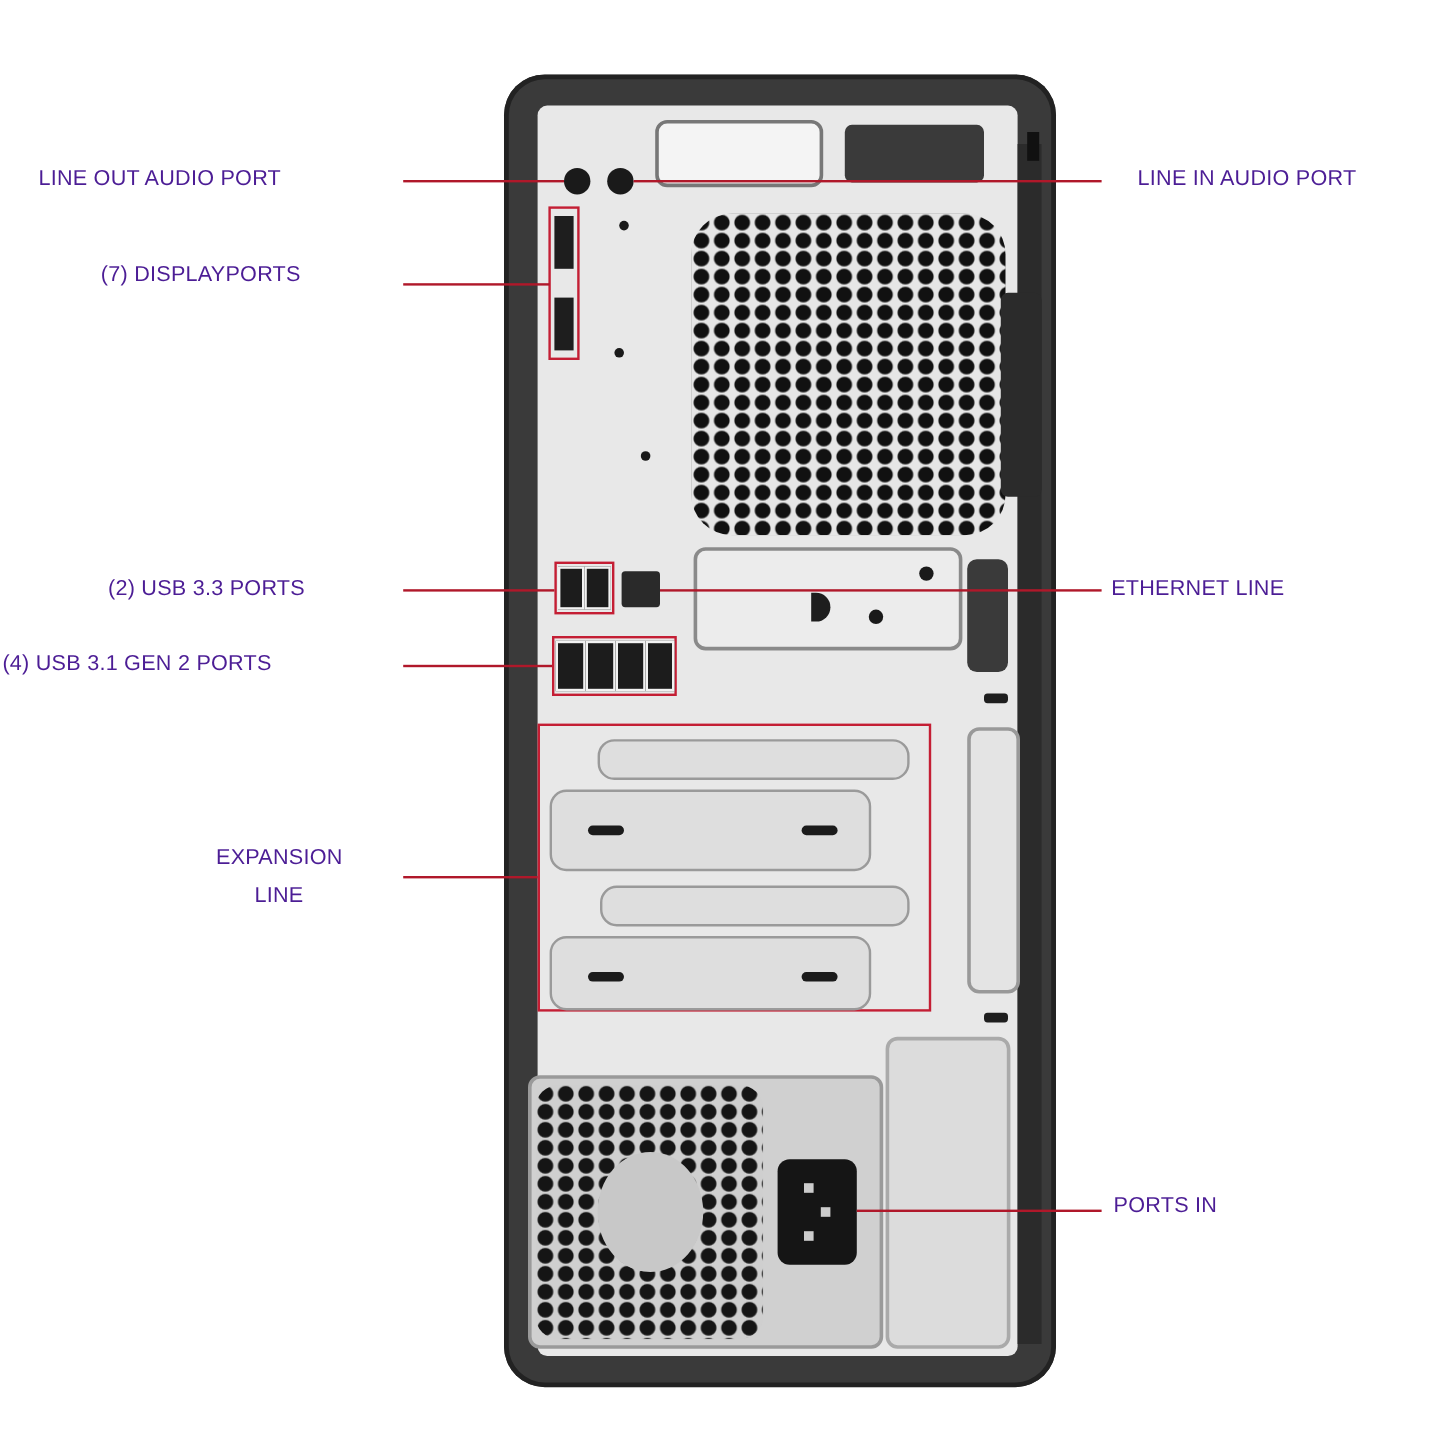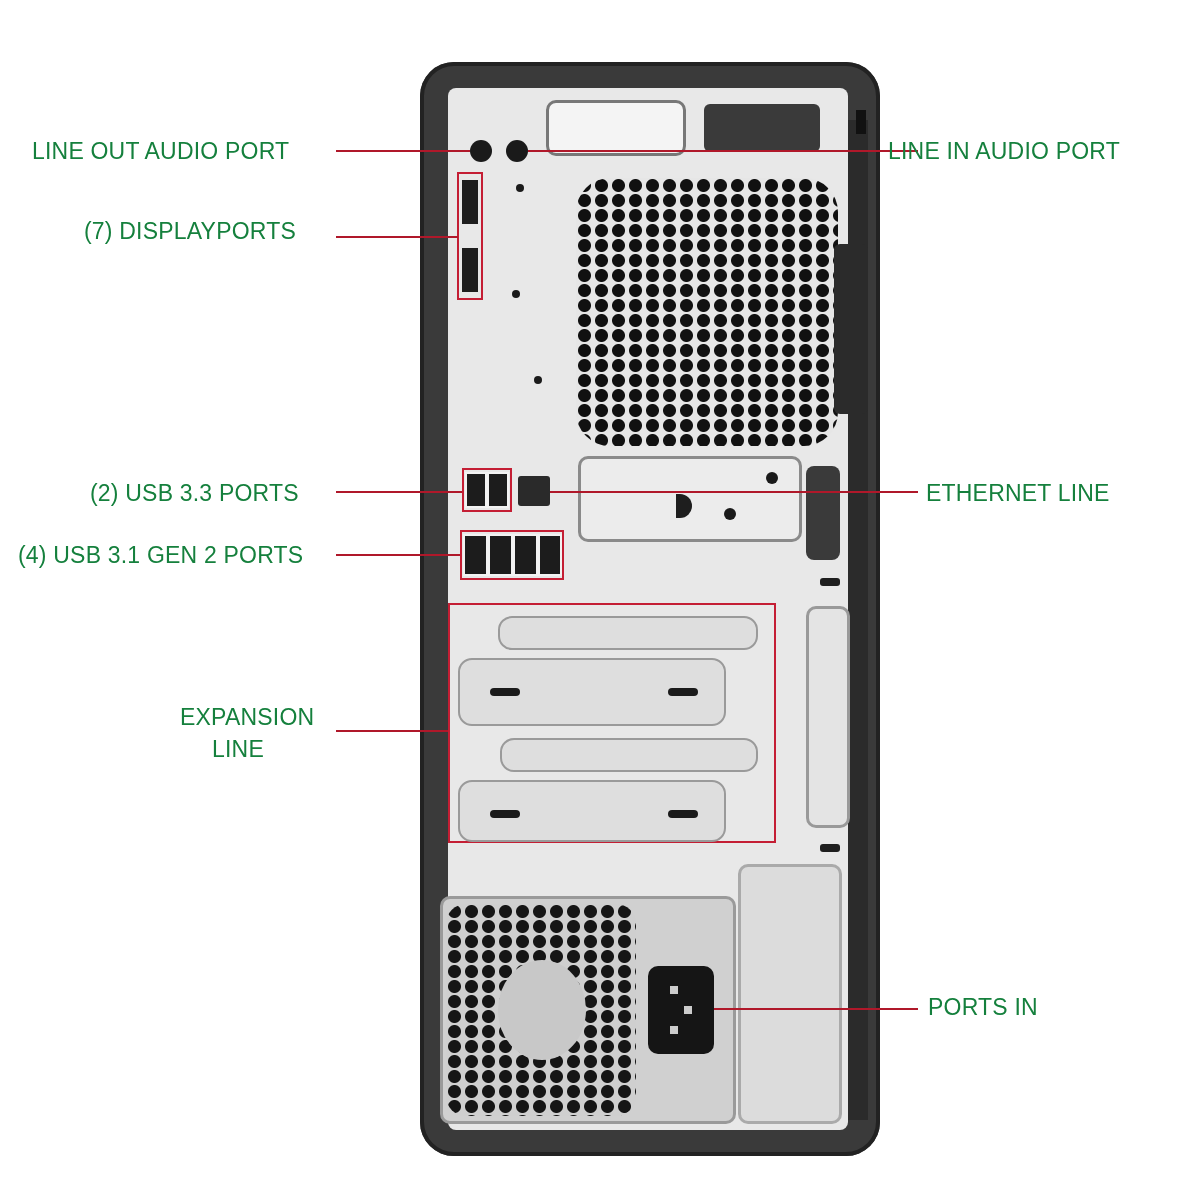--- a/index.html
+++ b/index.html
@@ -1,17 +1,17 @@
 <!DOCTYPE html>
 <html><head>
 <meta charset="utf-8">
 <style>
   html, body { margin:0; padding:0; background:#ffffff; }
   body { width:1200px; height:1200px; position:relative; overflow:hidden; font-family:"Liberation Sans", sans-serif; }
-  .label { position:absolute; font-size:23px; color:#15803d; letter-spacing:0.2px; white-space:nowrap; }
+  .label { position:absolute; font-size:18px; color:#4c1d95; letter-spacing:0.2px; white-space:nowrap; }
   .leader { position:absolute; height:2px; background:#b0182a; }
   .hilite { position:absolute; border:2px solid #c41e34; box-sizing:border-box; }
   .tower { position:absolute; left:420px; top:62px; width:460px; height:1094px; background:#3a3a3a; border-radius:34px; box-shadow:inset 0 0 0 4px #222; }
   .panel { position:absolute; left:448px; top:88px; width:400px; height:1042px; background:#e8e8e8; border-radius:8px; }
   .rail-right { position:absolute; left:848px; top:120px; width:20px; height:1000px; background:#2b2b2b; }
   .round { position:absolute; border-radius:50%; background:#1a1a1a; }
   .rect { position:absolute; background:#1e1e1e; }
   .frame { position:absolute; border:3px solid #8a8a8a; border-radius:10px; box-sizing:border-box; }
   .fan { position:absolute; border-radius:34px; background-color:#1a1a1a;
          background-image: radial-gradient(circle, #111 6px, #e6e6e6 7px);
@@ -93,19 +93,19 @@
 <div class="leader" style="left:336px;top:491px;width:126px;"></div>
 <div class="leader" style="left:336px;top:554px;width:124px;"></div>
 <div class="leader" style="left:336px;top:730px;width:112px;"></div>
 <div class="leader" style="left:528px;top:150px;width:390px;"></div>
 <div class="leader" style="left:550px;top:491px;width:368px;"></div>
 <div class="leader" style="left:714px;top:1008px;width:204px;"></div>
 
 <div class="label" style="left:32px;top:138px;">LINE OUT AUDIO PORT</div>
 <div class="label" style="left:84px;top:218px;">(7) DISPLAYPORTS</div>
 <div class="label" style="left:90px;top:480px;">(2) USB 3.3 PORTS</div>
-<div class="label" style="left:2px;top:542px;margin-left:16px;">(4) USB 3.1 GEN 2 PORTS</div>
+<div class="label" style="left:2px;top:542px;">(4) USB 3.1 GEN 2 PORTS</div>
 <div class="label" style="left:180px;top:704px;">EXPANSION</div>
 <div class="label" style="left:212px;top:736px;">LINE</div>
 
-<div class="label" style="left:888px;top:138px;">LINE IN AUDIO PORT</div>
+<div class="label" style="left:948px;top:138px;">LINE IN AUDIO PORT</div>
 <div class="label" style="left:926px;top:480px;">ETHERNET LINE</div>
 <div class="label" style="left:928px;top:994px;">PORTS IN</div>
 
 </body></html>

